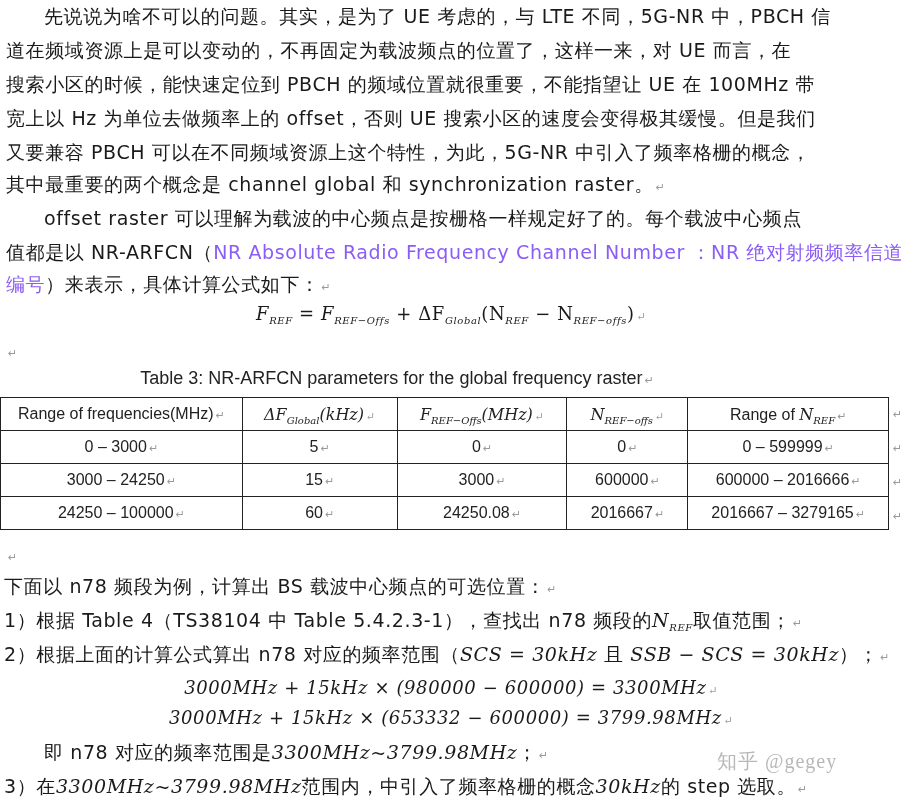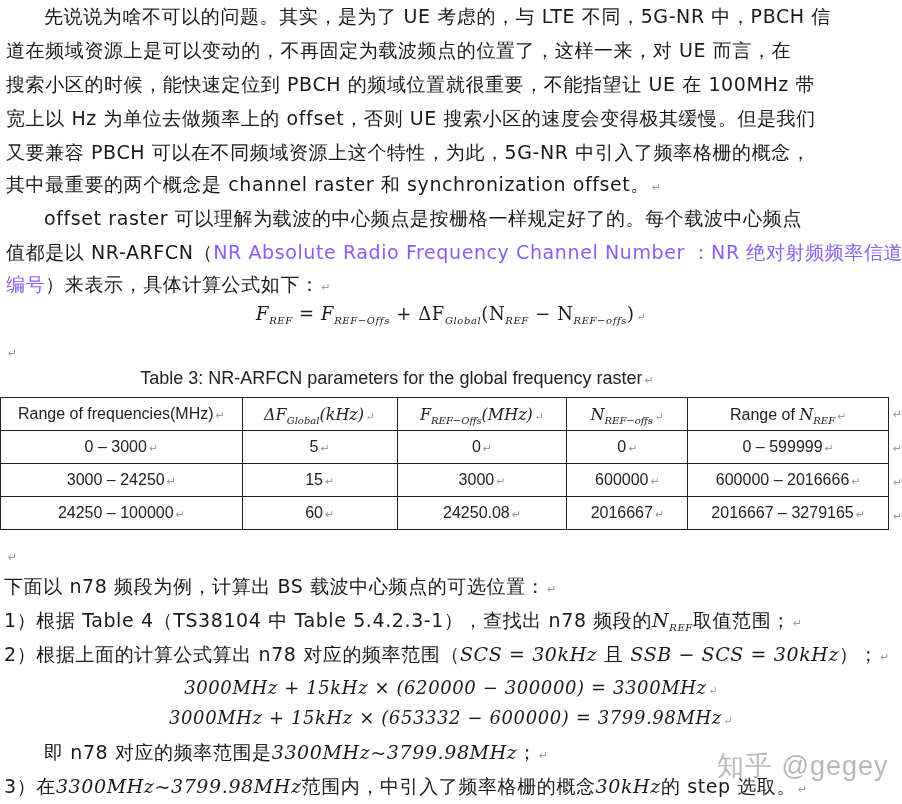--- a/index.html
+++ b/index.html
@@ -31,33 +31,33 @@
   table.raster td, table.raster th {
     border: 1.5px solid #222; height: 32px; padding: 0; text-align: center;
     font-weight: normal;
   }
   table.raster th { font-size: 16px; }
   .rowmark {
     position: absolute; left: 893px; color: #9a9a9a; font-size: 11px;
   }
   .watermark {
     position: absolute; left: 717px; top: 748px;
-    font-family: Liberation Sans, sans-serif; font-size: 27px;
+    font-family: Liberation Serif, serif; font-size: 20px;
     color: #b8b8b8; letter-spacing: 1px; white-space: nowrap;
   }
 </style>
 </head>
 <body>
 
 <div class="line indent" style="top:4px;"><span>先说说为啥不可以的问题。其实，是为了 UE 考虑的，与 LTE 不同，5G-NR 中，PBCH 信</span></div>
 <div class="line" style="top:38px;"><span>道在频域资源上是可以变动的，不再固定为载波频点的位置了，这样一来，对 UE 而言，在</span></div>
 <div class="line" style="top:72px;"><span>搜索小区的时候，能快速定位到 PBCH 的频域位置就很重要，不能指望让 UE 在 100MHz 带</span></div>
 <div class="line" style="top:106px;"><span>宽上以 Hz 为单位去做频率上的 offset，否则 UE 搜索小区的速度会变得极其缓慢。但是我们</span></div>
 <div class="line" style="top:140px;"><span>又要兼容 PBCH 可以在不同频域资源上这个特性，为此，5G-NR 中引入了频率格栅的概念，</span></div>
-<div class="line" style="top:172px;"><span>其中最重要的两个概念是 channel  raster 和 synchronization offset。</span><span class="mark">↵</span></div>
+<div class="line" style="top:172px;"><span>其中最重要的两个概念是 channel  global 和 synchronization raster。</span><span class="mark">↵</span></div>
 
 <div class="line indent" style="top:206px;"><span>offset raster 可以理解为载波的中心频点是按栅格一样规定好了的。每个载波中心频点</span></div>
 <div class="line" style="top:240px;"><span>值都是以 NR-ARFCN（</span><span class="red">NR  Absolute Radio Frequency Channel Number  ：NR 绝对射频频率信道</span></div>
 <div class="line" style="top:272px;"><span class="red">编号</span><span>）来表示，具体计算公式如下：</span><span class="mark">↵</span></div>
 
 <div class="line center math" style="top:302px;font-size:18px;">
   <span>F</span><sub>REF</sub><span class="up"> = </span><span>F</span><sub>REF−Offs</sub><span class="up"> + ΔF</span><sub>Global</sub><span class="up">(N</span><sub>REF</sub><span class="up"> − N</span><sub>REF−offs</sub><span class="up">)</span><span class="mark">↵</span>
 </div>
 <div class="line" style="top:338px;"><span class="mark">↵</span></div>
 
@@ -105,18 +105,18 @@
 <span class="rowmark" style="top:408px;">↵</span>
 <span class="rowmark" style="top:442px;">↵</span>
 <span class="rowmark" style="top:476px;">↵</span>
 <span class="rowmark" style="top:510px;">↵</span>
 
 <div class="line" style="top:542px;"><span class="mark">↵</span></div>
 
 <div class="line" style="top:574px;left:4px;"><span>下面以 n78 频段为例，计算出 BS 载波中心频点的可选位置：</span><span class="mark">↵</span></div>
 <div class="line" style="top:608px;left:4px;"><span>1）根据 Table 4（TS38104 中 Table 5.4.2.3-1），查找出 n78 频段的</span><span class="math"><span>N</span><sub>REF</sub></span><span>取值范围；</span><span class="mark">↵</span></div>
 <div class="line" style="top:642px;left:4px;"><span>2）根据上面的计算公式算出 n78 对应的频率范围（</span><span class="math">SCS = 30kHz</span><span> 且 </span><span class="math">SSB − SCS = 30kHz</span><span>）；</span><span class="mark">↵</span></div>
-<div class="line center math" style="top:676px;font-size:18px;"><span>3000MHz + 15kHz × (620000 − 300000) = 3300MHz</span><span class="mark">↵</span></div>
+<div class="line center math" style="top:676px;font-size:18px;"><span>3000MHz + 15kHz × (980000 − 600000) = 3300MHz</span><span class="mark">↵</span></div>
 <div class="line center math" style="top:706px;font-size:18px;"><span>3000MHz + 15kHz × (653332 − 600000) = 3799.98MHz</span><span class="mark">↵</span></div>
 <div class="line indent" style="top:740px;"><span>即 n78 对应的频率范围是</span><span class="math">3300MHz~3799.98MHz</span><span>；</span><span class="mark">↵</span></div>
 <div class="line" style="top:774px;left:4px;"><span>3）在</span><span class="math">3300MHz~3799.98MHz</span><span>范围内，中引入了频率格栅的概念</span><span class="math">30kHz</span><span>的 step 选取。</span><span class="mark">↵</span></div>
 
 <div class="watermark">知乎 @gegey</div>
 
 </body></html>

